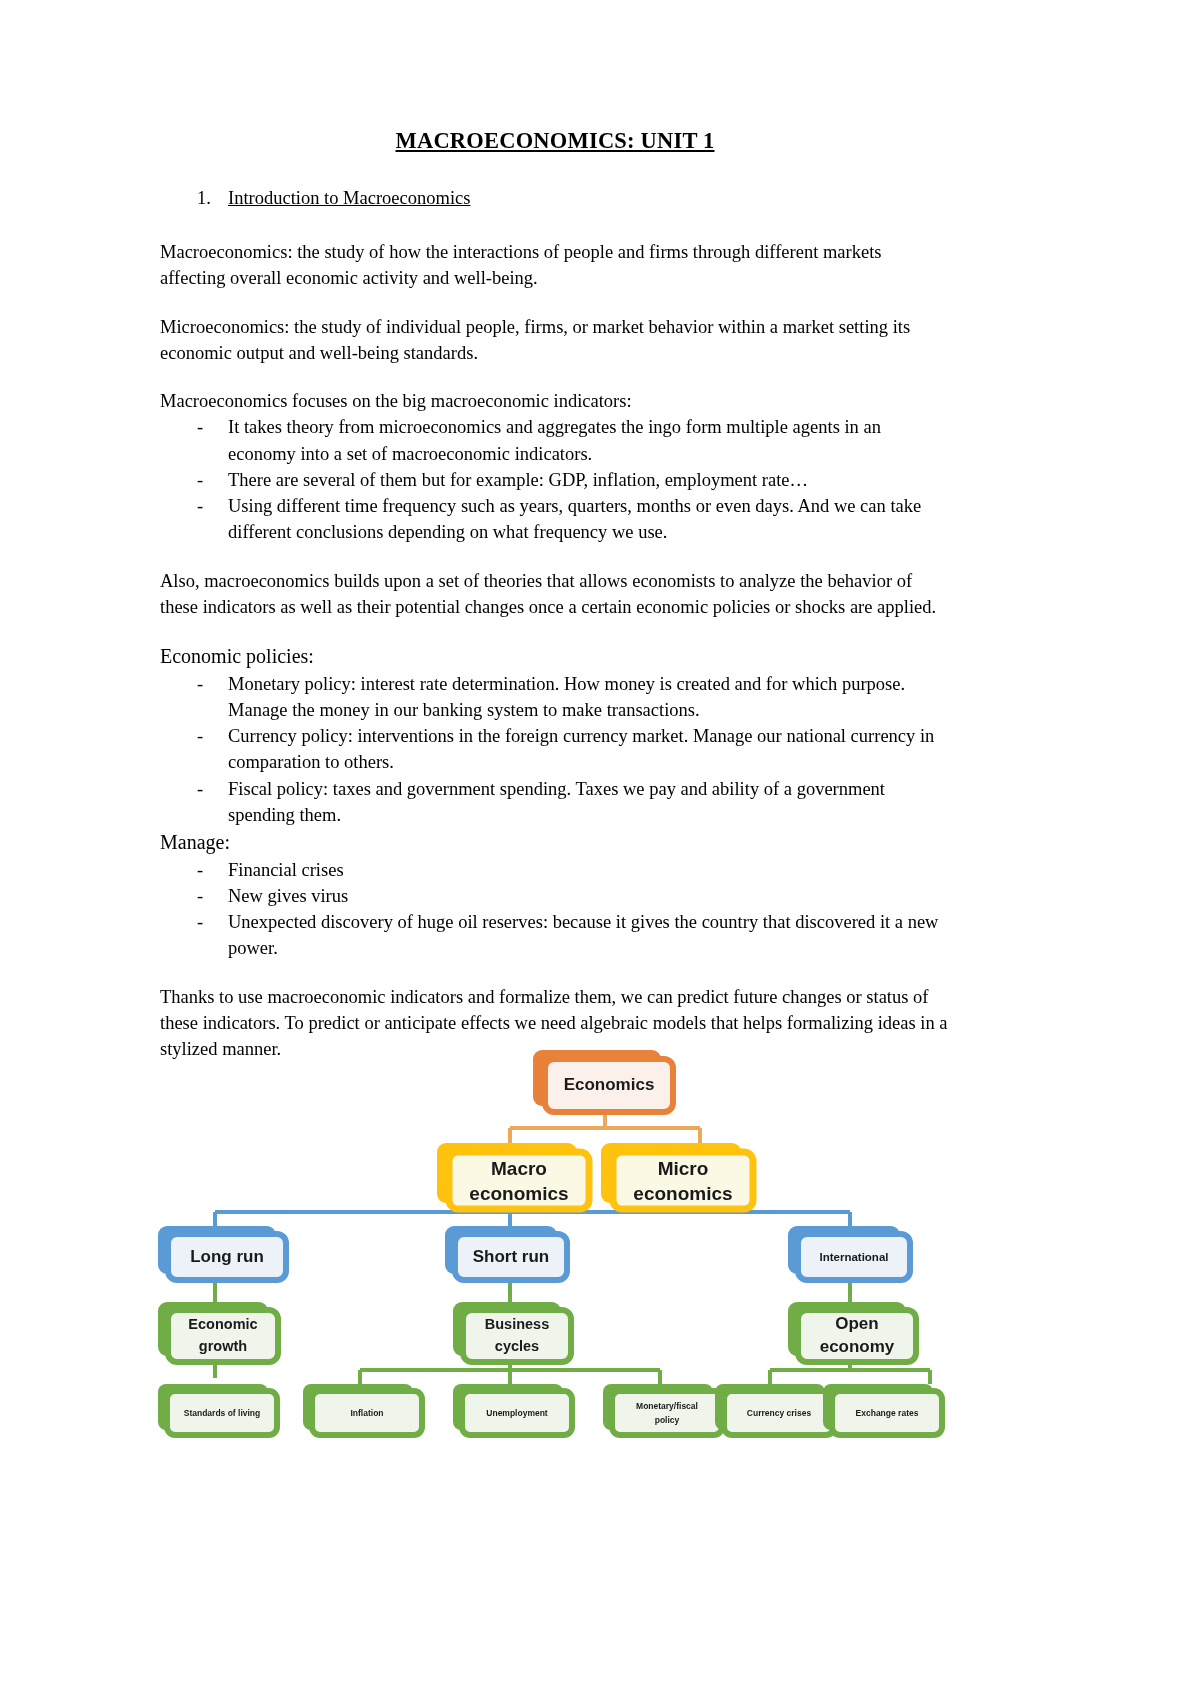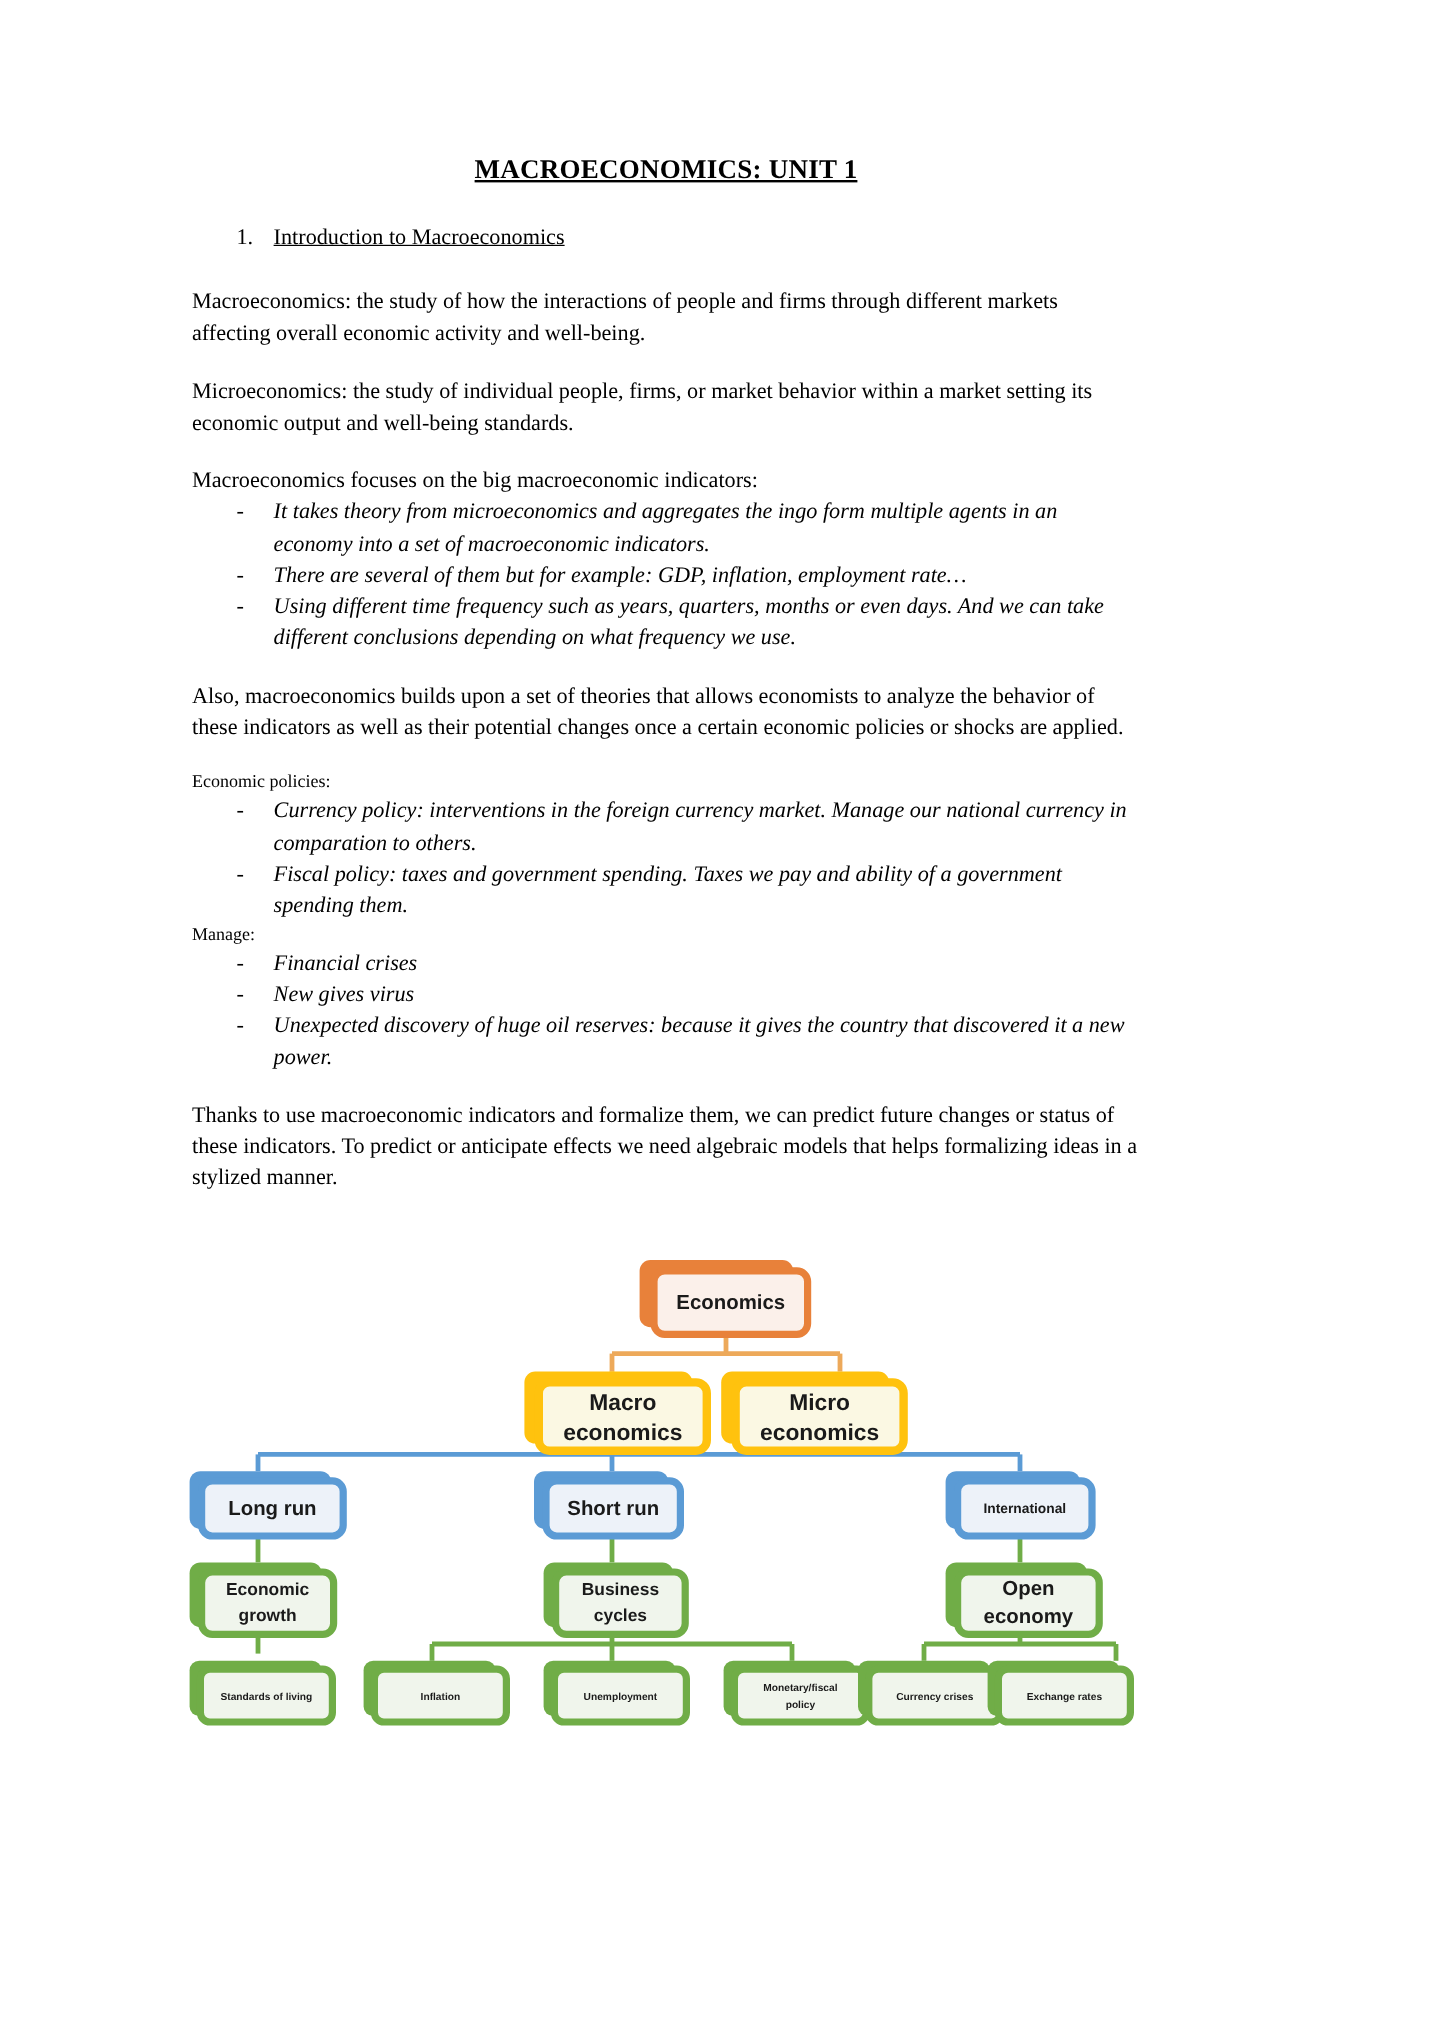--- a/index.html
+++ b/index.html
@@ -47,30 +47,29 @@
     margin:0 0 22px 0;
     padding:0;
   }
   ul.dash-list.tight { margin-bottom:0; }
   ul.dash-list > li {
     position:relative;
     padding-left:68px;
     font-size:18.5px;
     line-height:1.42;
     margin:0;
-    font-style:italic;
   }
   ul.dash-list > li::before {
     content:"-";
     position:absolute;
     left:37px;
     top:0;
   }
 
-  .lead-bold { font-size:15px; line-height:1.42; margin:0; }
+  .lead-bold { font-size:20px; line-height:1.42; margin:0; }
 
   
   .diagram {
     position:absolute;
     left:150px;
     top:1040px;
     width:900px;
     height:420px;
     text-align:right;
   }
@@ -107,20 +106,21 @@
       <li>It takes theory from microeconomics and aggregates the ingo form multiple agents in an economy into a set of macroeconomic indicators.</li>
       <li>There are several of them but for example: GDP, inflation, employment rate…</li>
       <li>Using different time frequency such as years, quarters, months or even days. And we can take different conclusions depending on what frequency we use.</li>
     </ul>
 
     <p class="para">Also, macroeconomics builds upon a set of theories that allows economists to analyze the behavior of these indicators as well as their potential changes once a certain economic policies or shocks are applied.</p>
 
     <p class="lead-bold"><b>Economic policies</b><span>:</span></p>
 
     <ul class="dash-list tight">
+      <li>Monetary policy: interest rate determination. How money is created and for which purpose. Manage the money in our banking system to make transactions.</li>
       <li>Currency policy: interventions in the foreign currency market. Manage our national currency in comparation to others.</li>
       <li>Fiscal policy: taxes and government spending. Taxes we pay and ability of a government spending them.</li>
     </ul>
 
     <p class="lead-bold"><b>Manage</b><span>:</span></p>
 
     <ul class="dash-list">
       <li>Financial crises</li>
       <li>New gives virus</li>
       <li>Unexpected discovery of huge oil reserves: because it gives the country that discovered it a new power.</li>

